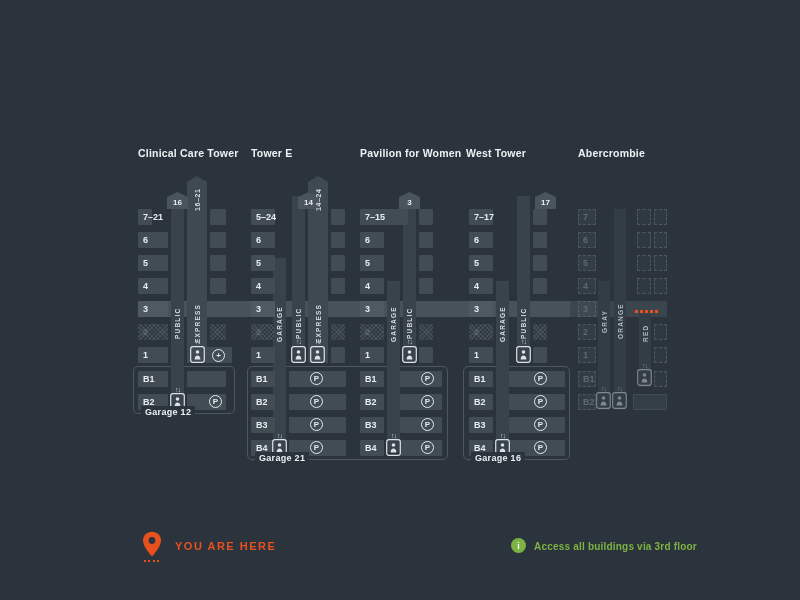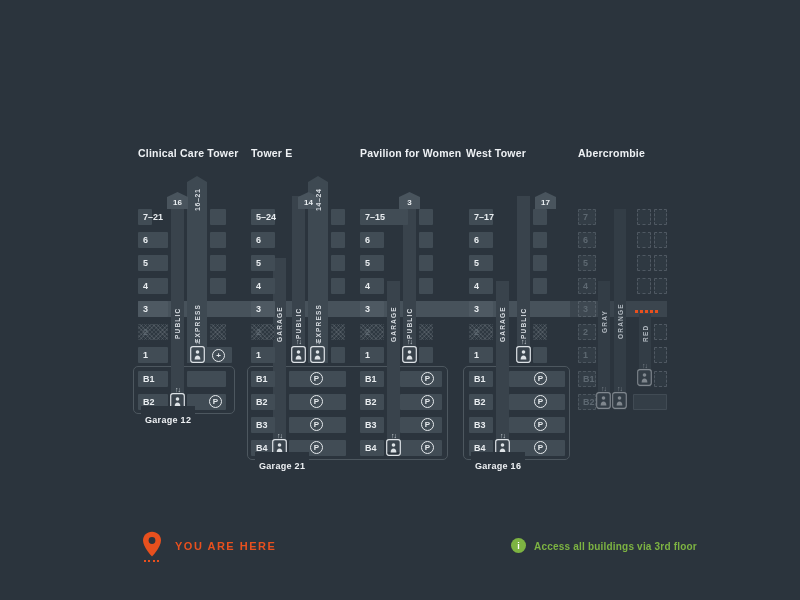--- a/index.html
+++ b/index.html
@@ -36,21 +36,21 @@
       text-align:center;line-height:21px;clip-path:polygon(0 5px,50% 0,100% 5px,100% 100%,0 100%);z-index:4;}
   .elev{position:absolute;width:15px;height:17px;z-index:6;}
   .elev svg{display:block;}
   .arr{position:absolute;width:15px;text-align:center;font-size:7px;line-height:7px;color:#ccd3d8;
       letter-spacing:-1px;z-index:6;}
   .circ{position:absolute;width:13px;height:13px;border:1.3px solid #e6eaed;border-radius:50%;color:#e6eaed;
       font-size:8px;font-weight:bold;display:flex;align-items:center;justify-content:center;box-sizing:border-box;z-index:6;}
   .dim{opacity:.45;}
   .bracket{position:absolute;border:1px solid #4d575f;border-radius:5px;}
   .glabel{position:absolute;background:#2b343d;color:#eef1f4;font-size:9px;font-weight:bold;letter-spacing:.3px;
-      line-height:12px;padding:8px 4px;z-index:7;white-space:nowrap;}
+      line-height:12px;padding:0 4px;z-index:7;white-space:nowrap;}
   .reddots{position:absolute;height:3px;z-index:6;
       background:repeating-linear-gradient(90deg,#e8501e 0 3px,transparent 3px 5px);}
   .pindots{position:absolute;height:2px;
       background:repeating-linear-gradient(90deg,#e8501e 0 2px,transparent 2px 4.5px);}
   .yah{position:absolute;color:#e8501e;font-size:11px;font-weight:bold;letter-spacing:1.5px;white-space:nowrap;}
   .infoc{position:absolute;width:15px;height:15px;border-radius:50%;background:#7db342;color:#ffffff;
       font-size:9px;font-weight:bold;display:flex;align-items:center;justify-content:center;}
   .note{position:absolute;color:#7db342;font-size:10px;font-weight:bold;letter-spacing:.2px;white-space:nowrap;}
 </style>
 </head>

